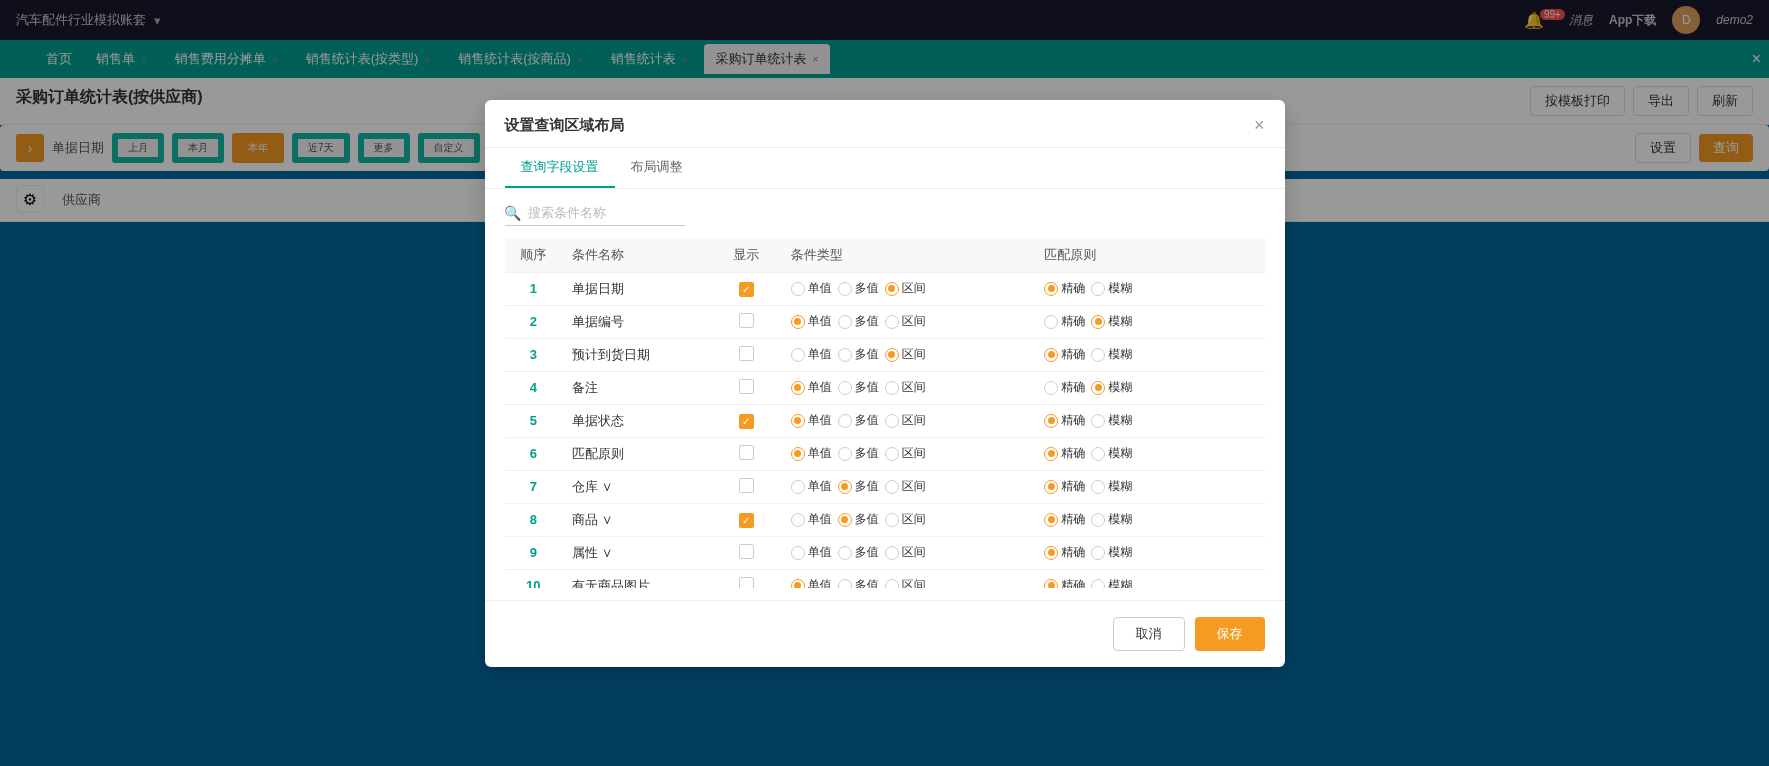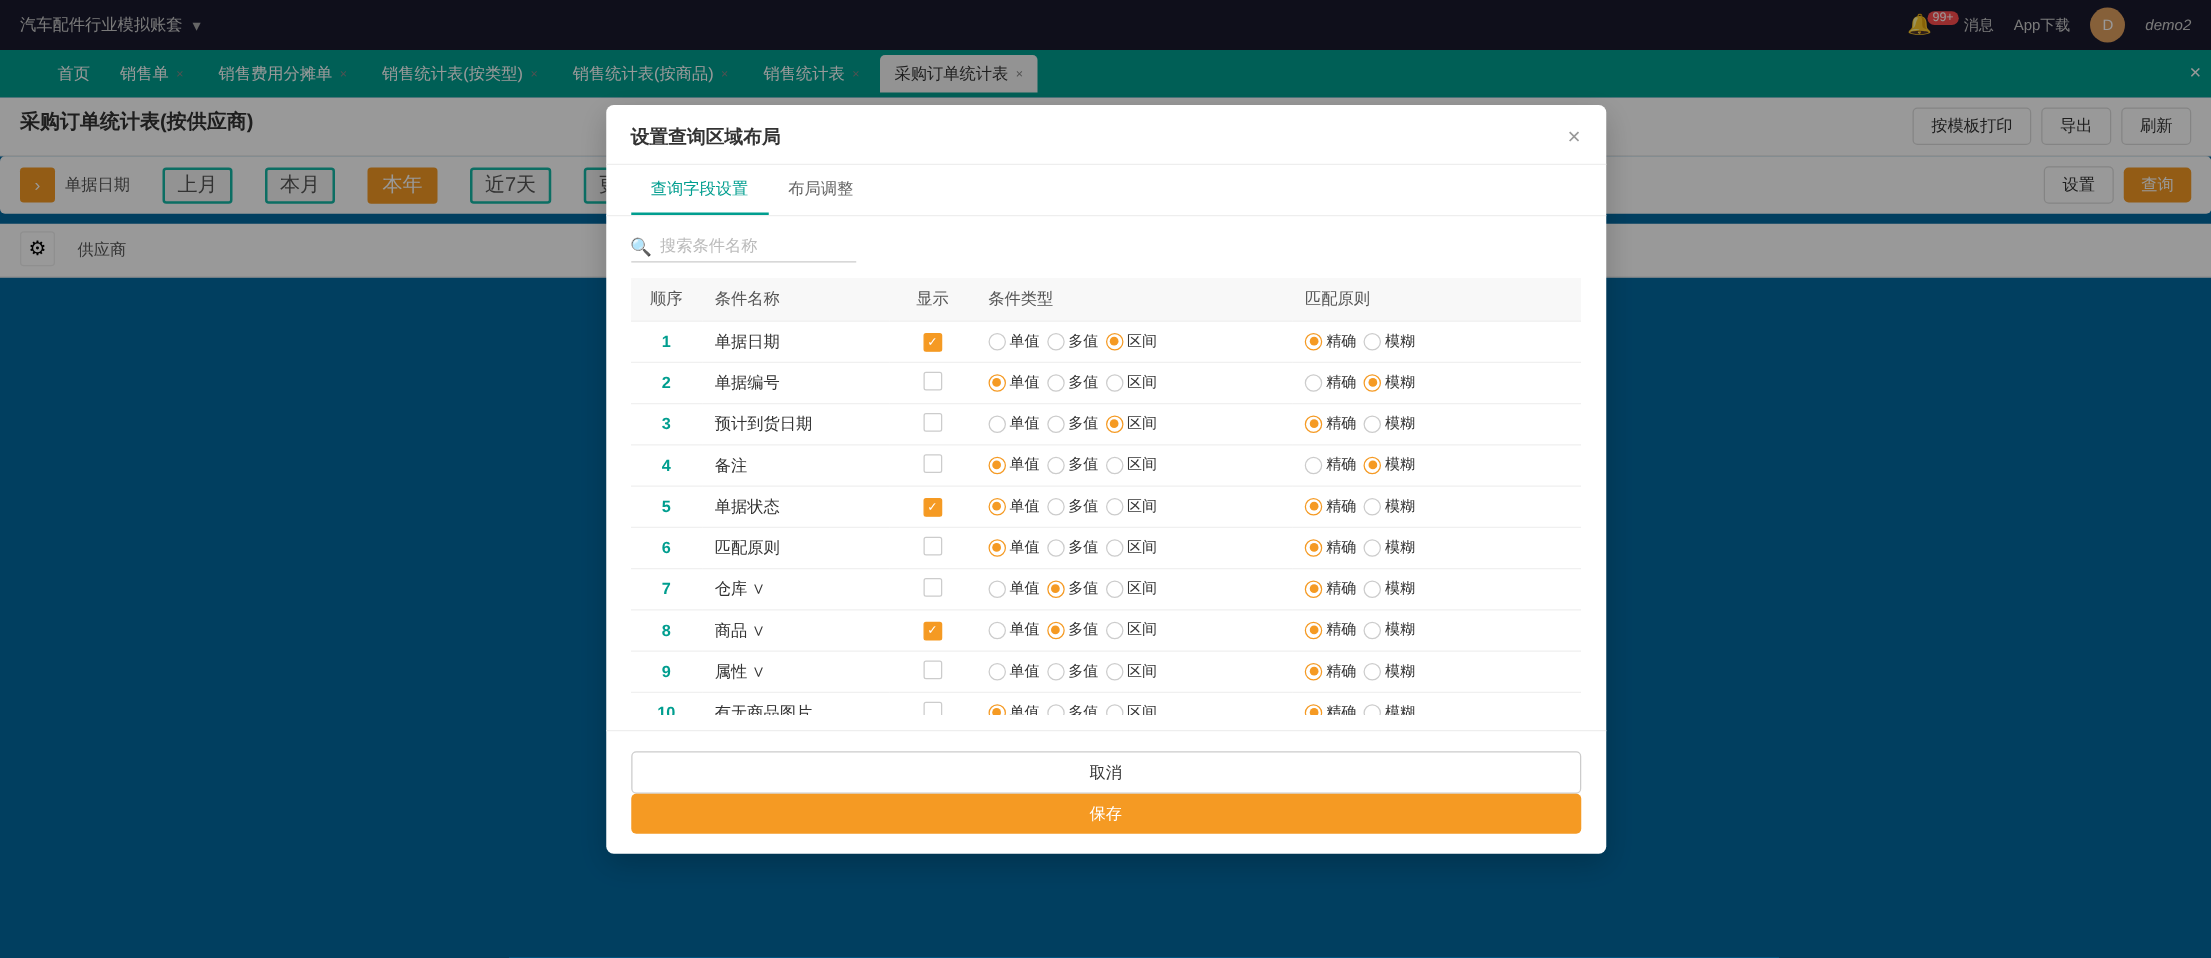--- a/index.html
+++ b/index.html
@@ -236,21 +236,21 @@
     }
     .table-scroll::-webkit-scrollbar { width: 6px; }
     .table-scroll::-webkit-scrollbar-thumb { background: #ccc; border-radius: 3px; }
 
     
     .modal-footer {
       display: flex;
       justify-content: flex-end;
       padding: 16px 20px;
       border-top: 1px solid #eee;
-      flex-direction: column;
+      gap: 10px;
     }
     .btn-cancel {
       padding: 7px 22px;
       border: 1px solid #ccc;
       background: #fff;
       border-radius: 4px;
       font-size: 13px;
       cursor: pointer;
       color: #333;
     }
@@ -270,26 +270,25 @@
       padding: 8px 16px;
       display: flex;
       align-items: center;
       gap: 8px;
       margin-bottom: 8px;
       border-radius: 4px;
     }
     .filter-btn {
       padding: 2px 10px;
       border-radius: 3px;
-      font-size: 16px;
+      font-size: 10px;
       cursor: pointer;
       background: #f5f5f5;
-      border: 2px solid #14b8a6;
+      border: 6px solid #14b8a6;
       color: #555;
-      margin-left: 18px;
     }
     .filter-btn.active-orange {
       background: #f59a23;
       color: #fff;
       border-color: #f59a23;
     }
     .expand-btn {
       width: 28px; height: 28px;
       background: #f59a23;
       border-radius: 3px;
@@ -329,23 +328,23 @@
 
   <div class="top-bar">
     <div class="top-bar-left">
       <span>汽车配件行业模拟账套</span>
       <span style="color:#aaa;">▾</span>
     </div>
     <div class="top-bar-right">
       <span style="display:flex;align-items:center;cursor:pointer;">
         <span style="font-size:16px;">🔔</span>
         <span class="notification-badge">99+</span>
-        <span style="font-size:12px;color:#ccc;">消息</span>
+        <span style="font-size:12px;color:#ccc;font-style:italic;">消息</span>
       </span>
-      <span style="cursor:pointer;font-size:12px;color:#ccc;">App下载</span>
+      <span style="cursor:pointer;font-size:12px;color:#ccc;font-weight:bold;">App下载</span>
       <div class="avatar-circle">
         <span>D</span>
       </div>
       <span style="font-size:12px;color:#ccc;font-style:italic;">demo2</span>
     </div>
   </div>
 
   <div class="tab-nav">
     <span class="tab-home">首页</span>
     <div class="tab-item">

